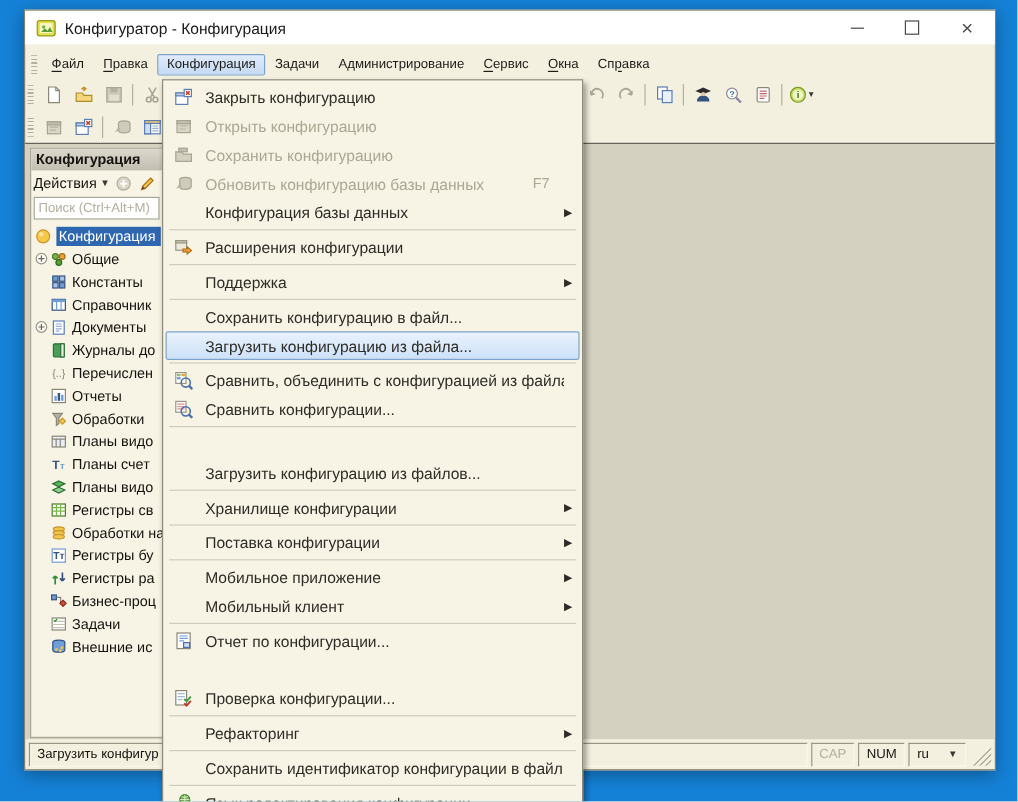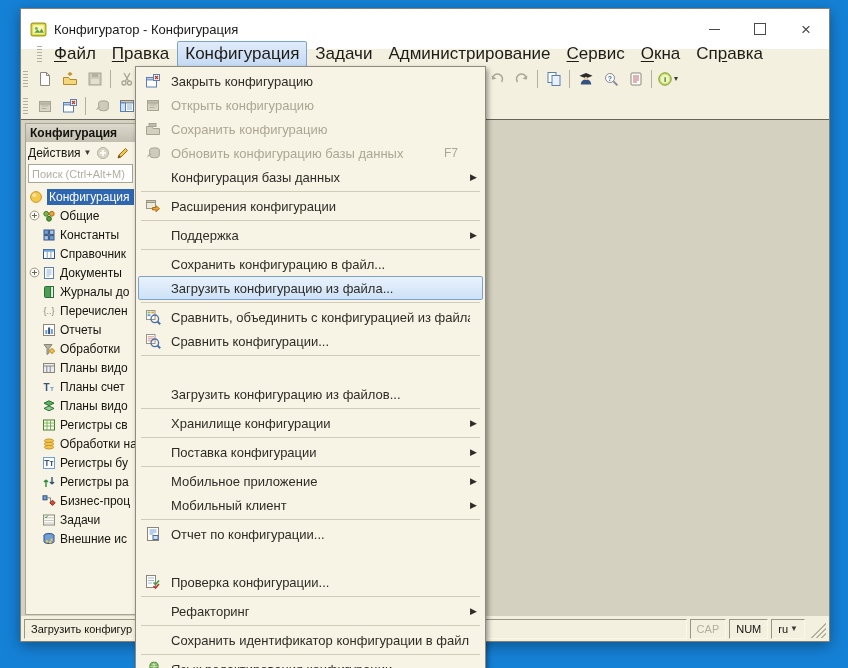--- a/index.html
+++ b/index.html
@@ -1,28 +1,28 @@
 <!DOCTYPE html>
 <html><head>
 <meta charset="utf-8">
 <style>
   html,body{margin:0;padding:0}
   .desktop{position:relative;width:848px;height:668px;background:#1581d6;font-family:"Liberation Sans",sans-serif;overflow:hidden}
   .window{position:absolute;left:20px;top:8px;width:808px;height:632px;background:#f3f0e0;border:1px solid #84826f;box-shadow:0 4px 14px rgba(0,0,0,.35)}
   
-  .titlebar{position:absolute;left:0;top:0;right:0;height:40px;background:#ffffff;display:flex;align-items:center;padding:0 0 0 9px;gap:7px}
+  .titlebar{position:absolute;left:0;top:0;right:0;height:28px;background:#ffffff;display:flex;align-items:center;padding:0 0 0 9px;gap:7px}
   .titlebar .app-icon{width:17px;height:17px;flex:none}
   .titlebar .title{font-size:13px;color:#1a1a1a}
   .win-controls{margin-left:auto;display:flex;height:100%}
   .win-btn{width:46px;height:100%;display:flex;align-items:center;justify-content:center;color:#4a4a4a}
   .glyph-min{width:11px;height:1px;background:#4a4a4a;display:inline-block}
   .glyph-max{width:10px;height:10px;border:1px solid #4a4a4a;display:inline-block}
   .glyph-close{font-size:17px;line-height:1;color:#4a4a4a}
   
-  .menubar{position:absolute;left:0;top:33px;right:0;height:23px;display:flex;align-items:center;padding-left:14px;font-size:17px;color:#1d1c17}
+  .menubar{position:absolute;left:0;top:33px;right:0;height:23px;display:flex;align-items:center;padding-left:3px;font-size:11px;color:#1d1c17}
   .gripper{width:5px;height:16px;flex:none;margin:0 4px 0 2px;background:repeating-linear-gradient(to bottom,#b4b0a0 0 1px,transparent 1px 3px)}
   .mb-item{padding:2px 7px;border:1px solid transparent;border-radius:2px;white-space:nowrap}
   .mb-item.selected{background:linear-gradient(#e0ebfa,#c5daf4);border-color:#7da2ce}
   .mb-item u{text-underline-offset:2px}
   
   .toolbar1{position:absolute;left:0;top:56px;right:0;height:27px;display:flex;align-items:center}
   .toolbar2{position:absolute;left:0;top:83px;width:150px;height:27px;display:flex;align-items:center}
   .tb-right{position:absolute;left:463px;top:2px;display:flex;align-items:center}
   .tb-btn{width:25px;height:23px;display:flex;align-items:center;justify-content:center;border-radius:2px;flex:none}
   .tb-btn svg{width:16px;height:16px}
@@ -46,21 +46,21 @@
   .tree-row .ticon{width:15px;height:14px;flex:none;margin-right:3px}
   .tree-row .ticon svg{width:14px;height:14px}
   .tree-row .lbl{flex:1;overflow:hidden}
   .tree-row.selected .lbl{background:#2e66b0;color:#fff;padding:1px 2px;margin-right:1px}
   
   .statusbar{position:absolute;left:0;bottom:0;right:0;height:25px;display:flex;align-items:center;padding:0 3px;gap:3px;font-size:11px}
   .sb-box{border:1px solid;border-color:#9a9685 #fbf8ea #fbf8ea #9a9685;height:18px;display:flex;align-items:center;padding:0 6px;background:#f3f0e0;white-space:nowrap;overflow:hidden}
   .sb-msg{flex:1;color:#14130e;justify-content:flex-start}
   .sb-cap{color:#b3af9f}
   .sb-num{color:#14130e}
-  .sb-lang{color:#14130e;gap:2px}
+  .sb-lang{color:#14130e;gap:16px}
   .sb-lang .caret{font-size:8px;color:#3a3a34}
   .sb-grip{width:18px;height:18px;flex:none;background:
     linear-gradient(135deg,transparent 0 58%,#b4b0a0 58% 63%,transparent 63% 72%,#b4b0a0 72% 77%,transparent 77% 86%,#b4b0a0 86% 91%,transparent 91%)}
   
   .dropdown{position:absolute;left:135px;top:66px;width:349px;background:#f7f4e6;border:1px solid #8e8c7c;box-shadow:2px 3px 5px rgba(0,0,0,.4);padding:2px 0;z-index:50}
   .m-row{height:22px;display:flex;align-items:center;margin:0 2px;padding:0 2px;font-size:13px;color:#2e2c26;border:1px solid transparent;border-radius:2px}
   .m-icon{width:24px;height:18px;flex:none;display:flex;align-items:center;justify-content:center}
   .m-icon svg{width:16px;height:16px}
   .m-label{flex:1;padding-left:6px;white-space:nowrap;overflow:hidden}
   .m-shortcut{color:#8a8570;padding-right:12px;font-size:12px}

